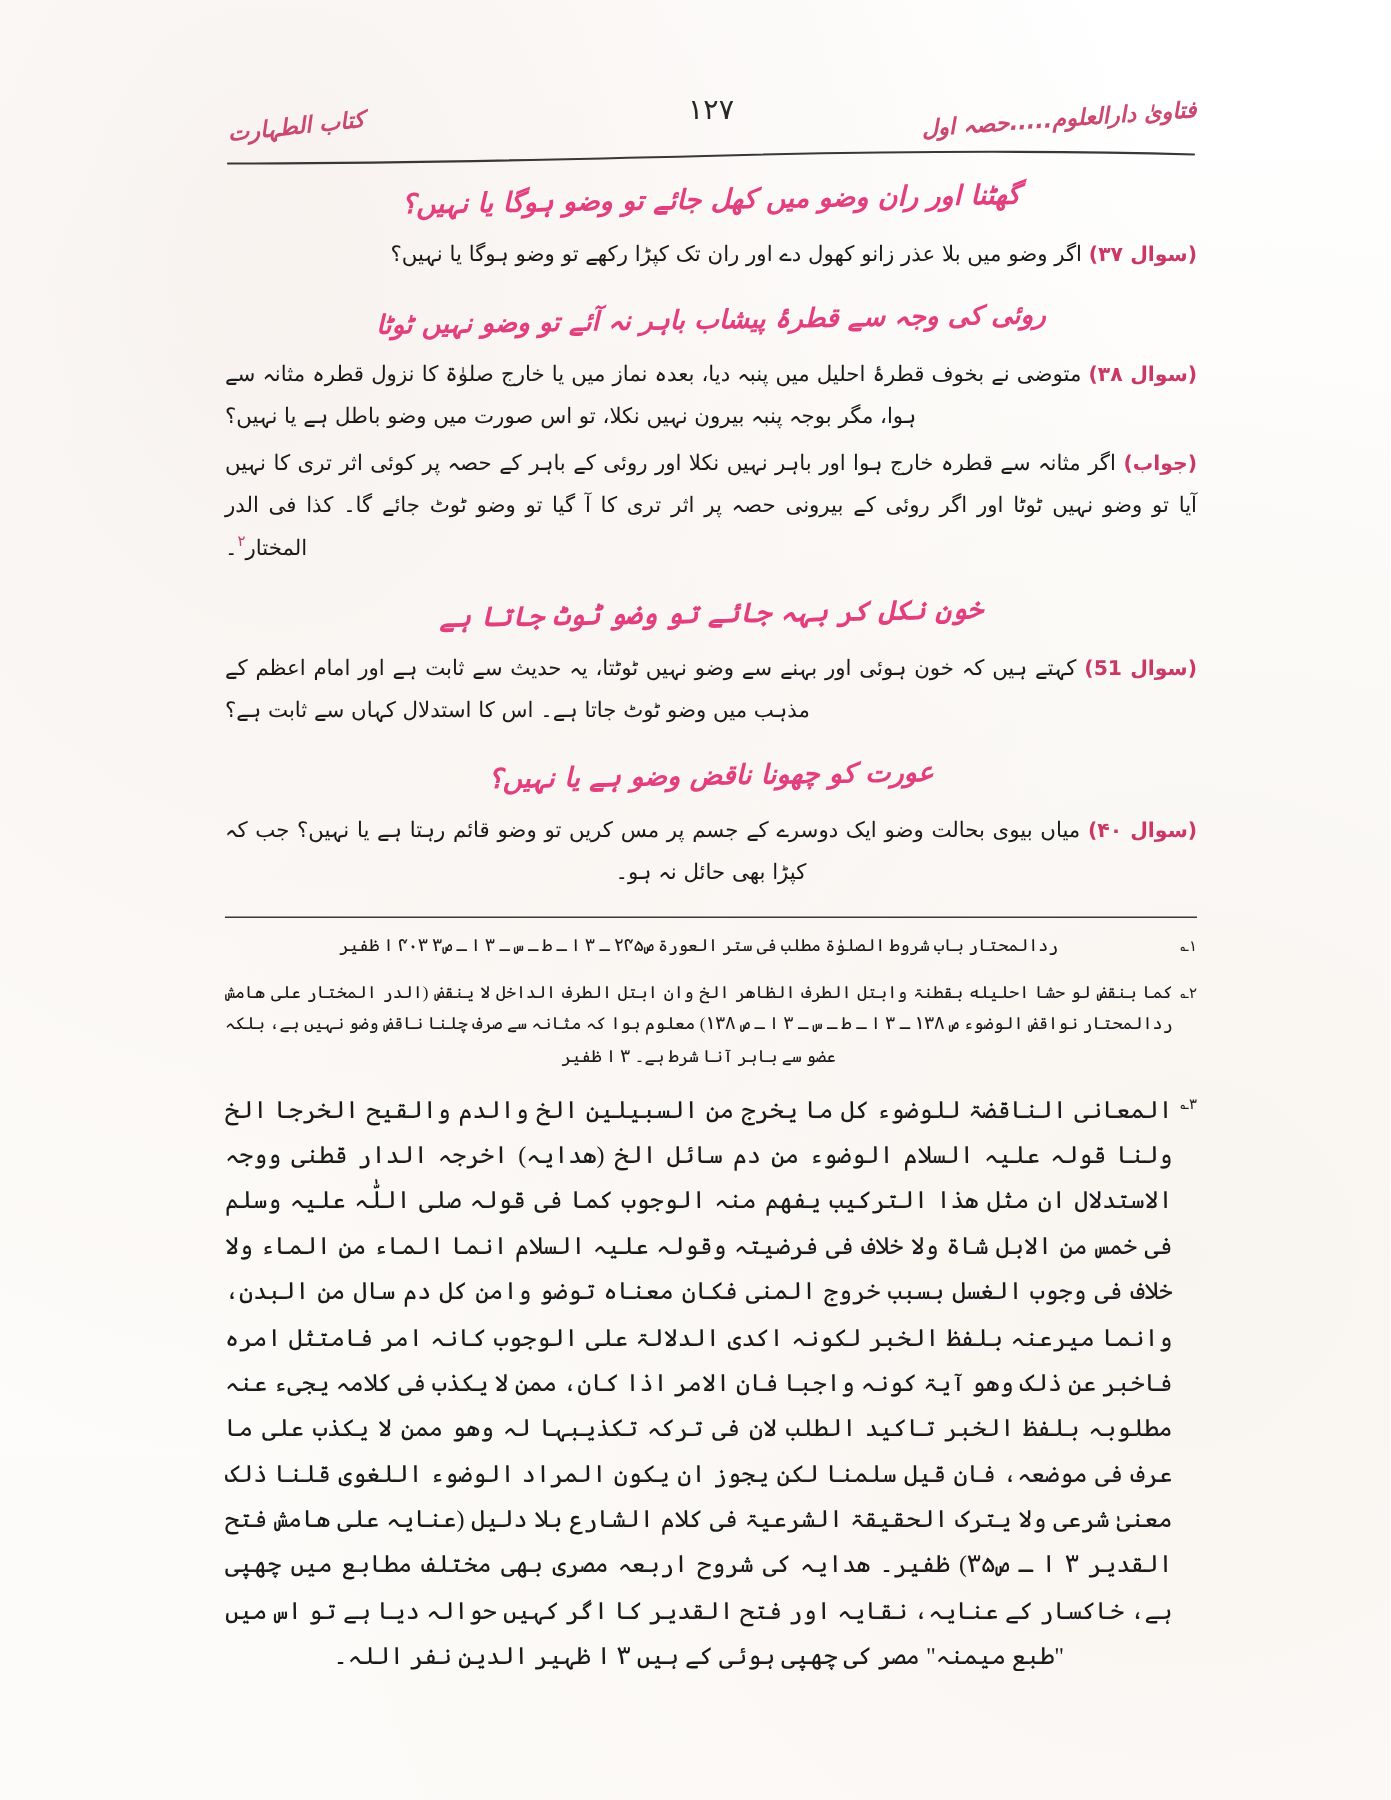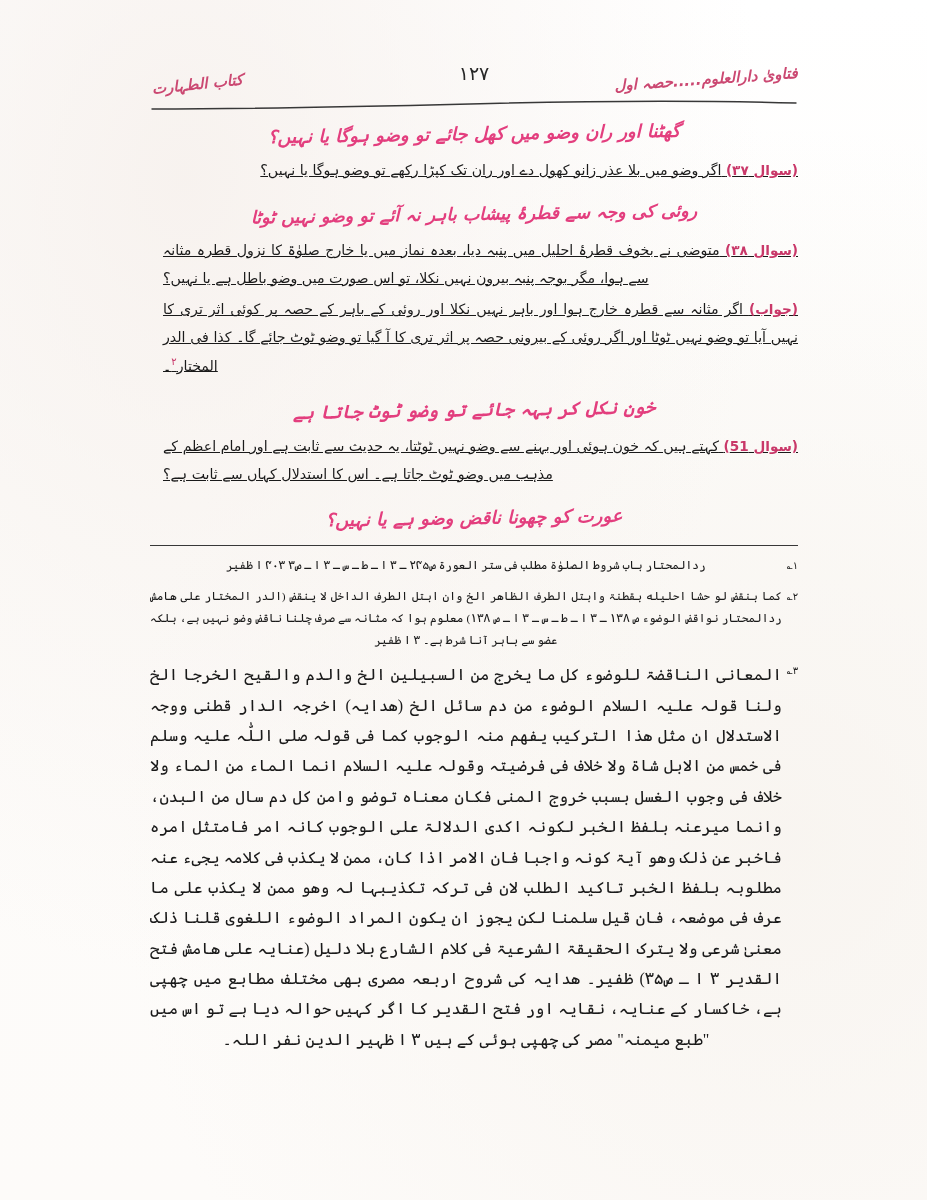--- a/index.html
+++ b/index.html
@@ -105,22 +105,21 @@
   
   .qa-block { direction: rtl; margin-bottom: 6px; }
   .qa-para {
     color: #1d1d1d;
     font-size: 14.2px;
     line-height: 1.95;
     text-align: justify;
     text-align-last: left;
     direction: rtl;
     letter-spacing: 0.2px;
-    margin: 0 0 4px 13px;
-    text-decoration: underline;
+    margin: 0 0 4px 0;
   }
   .qa-para .lbl {
     color: #c73a6a;
     font-weight: 700;
     font-size: 13.6px;
   }
   .qa-para .ar {
     font-family: "DejaVu Sans", sans-serif;
     font-size: 14.5px;
   }
@@ -216,20 +215,26 @@
 
     <div class="qa-block">
       <p class="qa-para">
         <span class="lbl">(سوال 51)</span>
         <span>کہتے ہیں کہ خون ہوئی اور بہنے سے وضو نہیں ٹوٹتا، یہ حدیث سے ثابت ہے اور امام اعظم کے مذہب میں وضو ٹوٹ جاتا ہے۔ اس کا استدلال کہاں سے ثابت ہے؟</span>
       </p>
     </div>
 
     <div class="sec-heading">عورت کو چھونا ناقض وضو ہے یا نہیں؟</div>
 
+    <div class="qa-block">
+      <p class="qa-para center-last">
+        <span class="lbl">(سوال ۴۰)</span>
+        <span>میاں بیوی بحالت وضو ایک دوسرے کے جسم پر مس کریں تو وضو قائم رہتا ہے یا نہیں؟ جب کہ کپڑا بھی حائل نہ ہو۔</span>
+      </p>
+    </div>
 
     <hr class="fn-rule">
 
     <div class="footnotes">
 
       <div class="fn-item">
         <span class="fn-marker">۱؎</span>
         <span class="fn-text">ردالمحتار باب شروط الصلوٰۃ مطلب فی ستر العورۃ ص۲۴۵ ـ ۳ ا ـ ط ـ س ـ ۳ ا ـ ص۳ ۴۰۳ ا ظفیر</span>
       </div>
 

